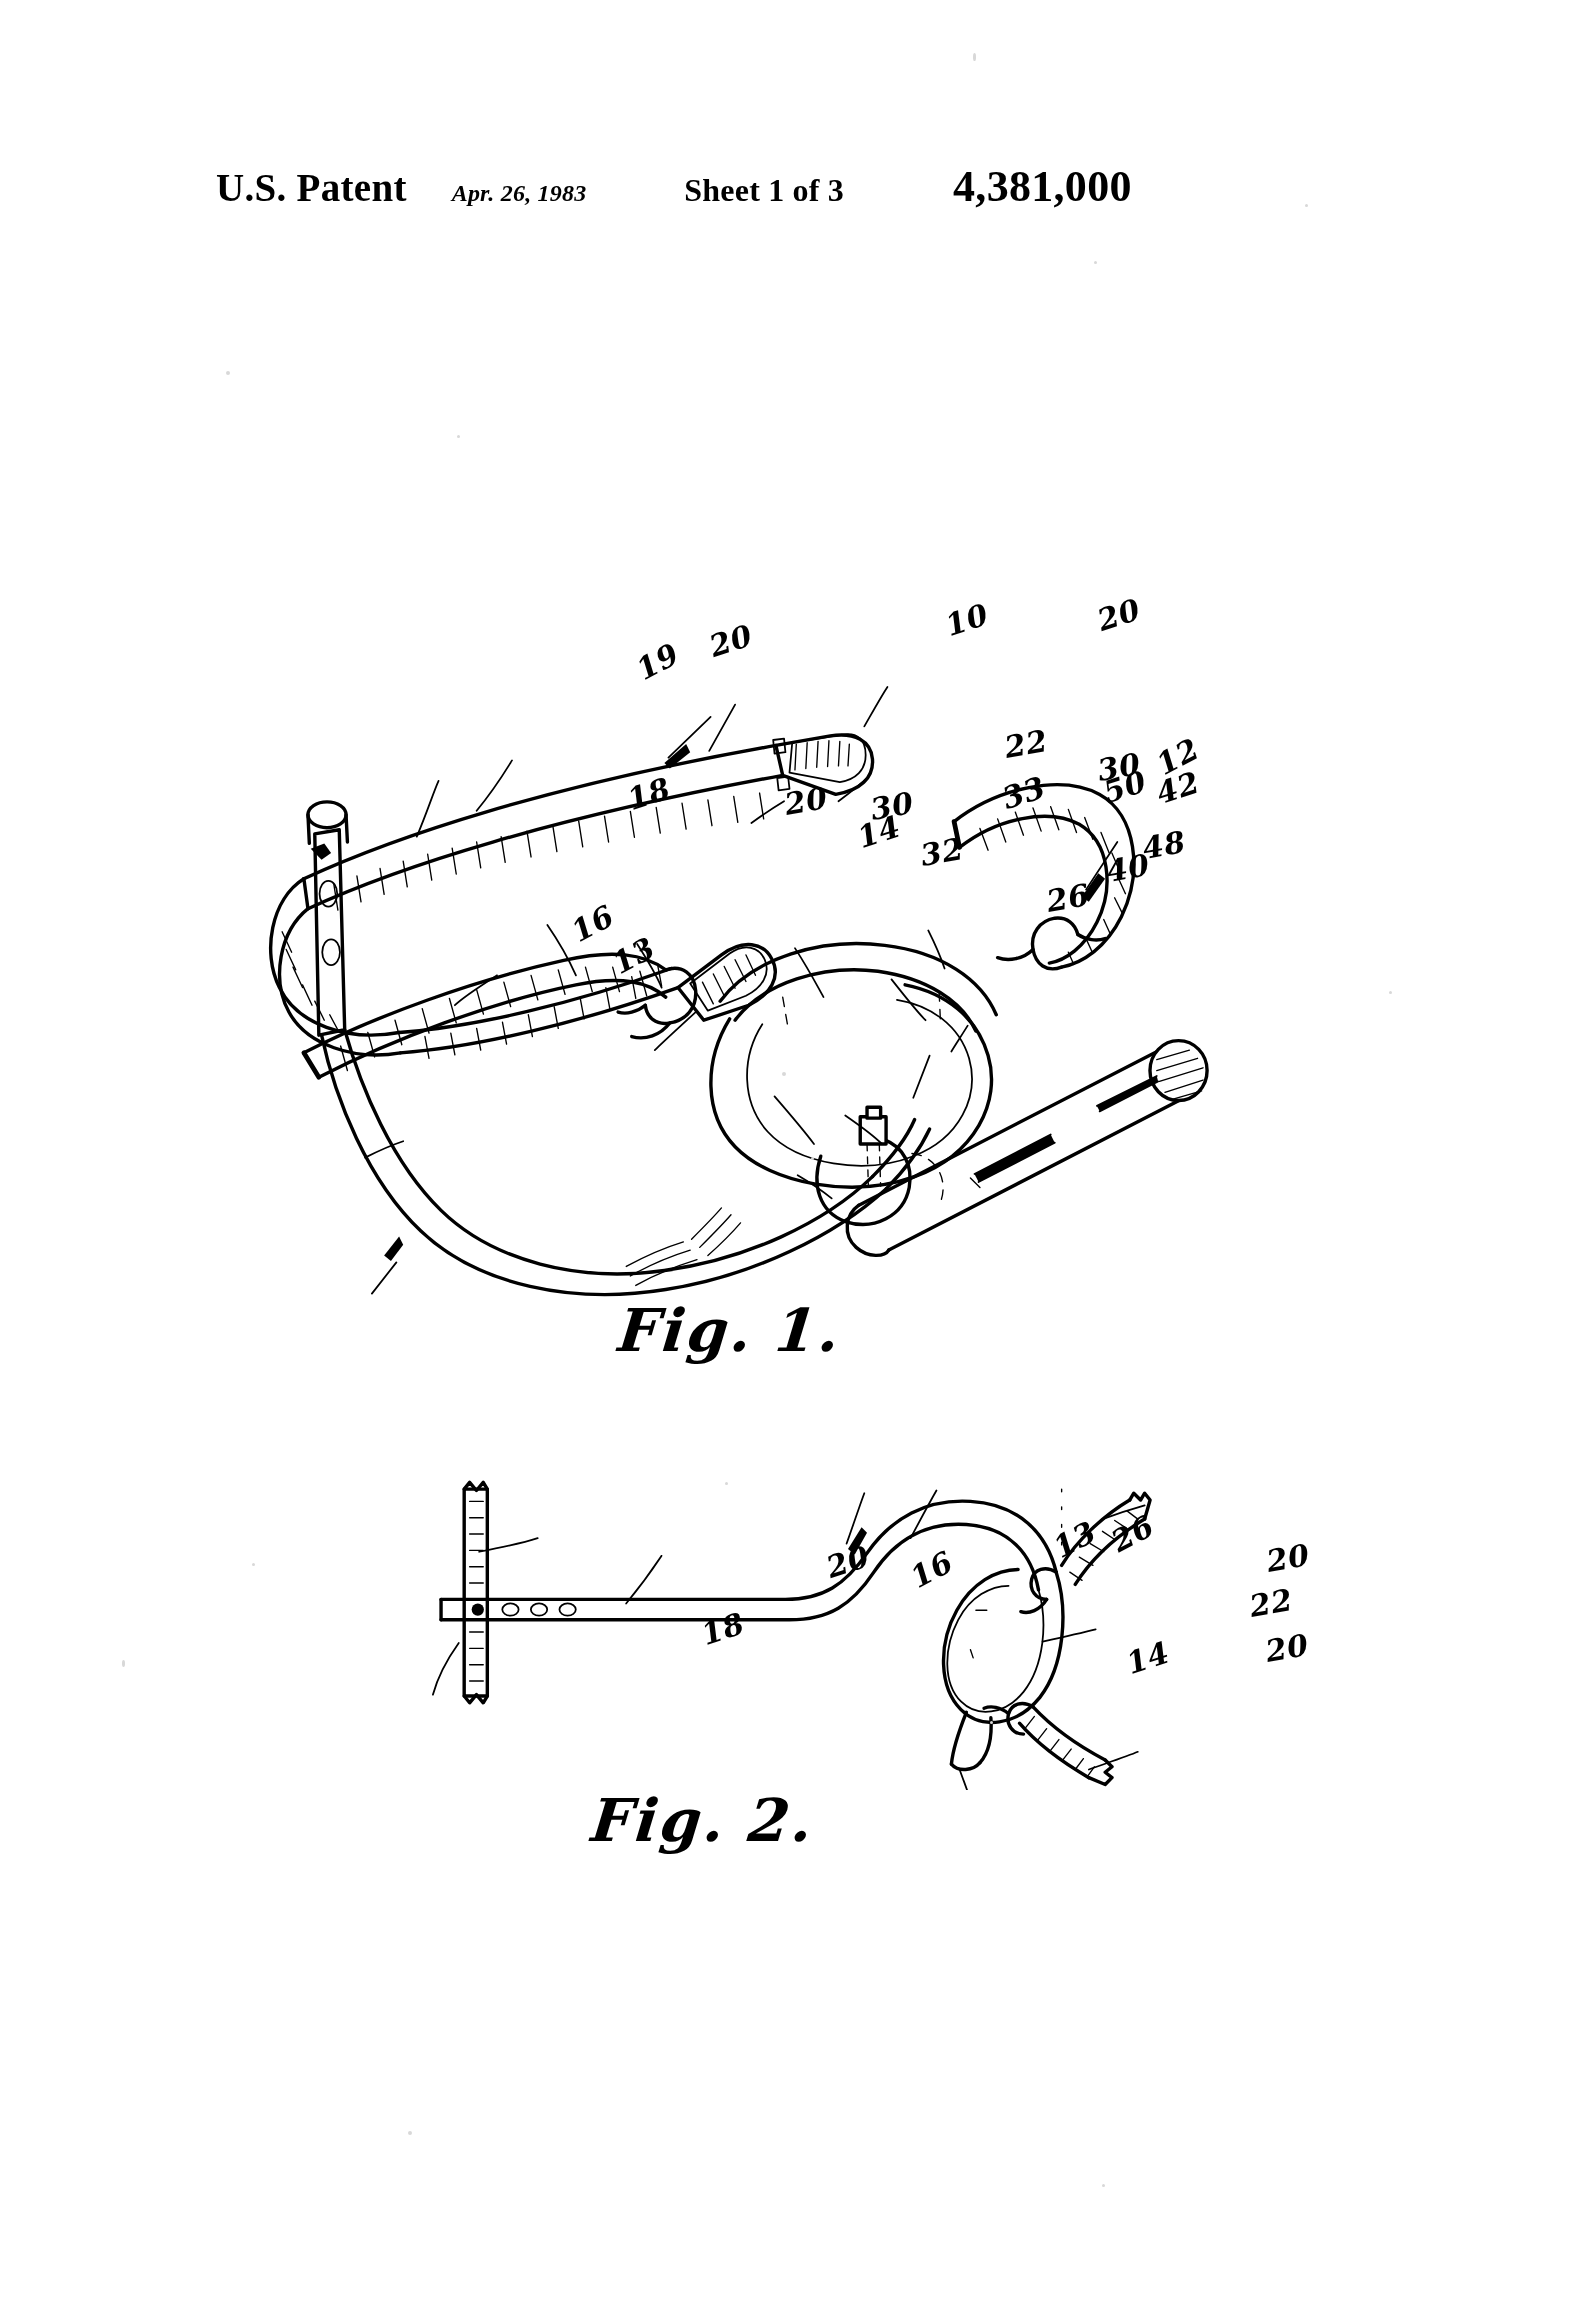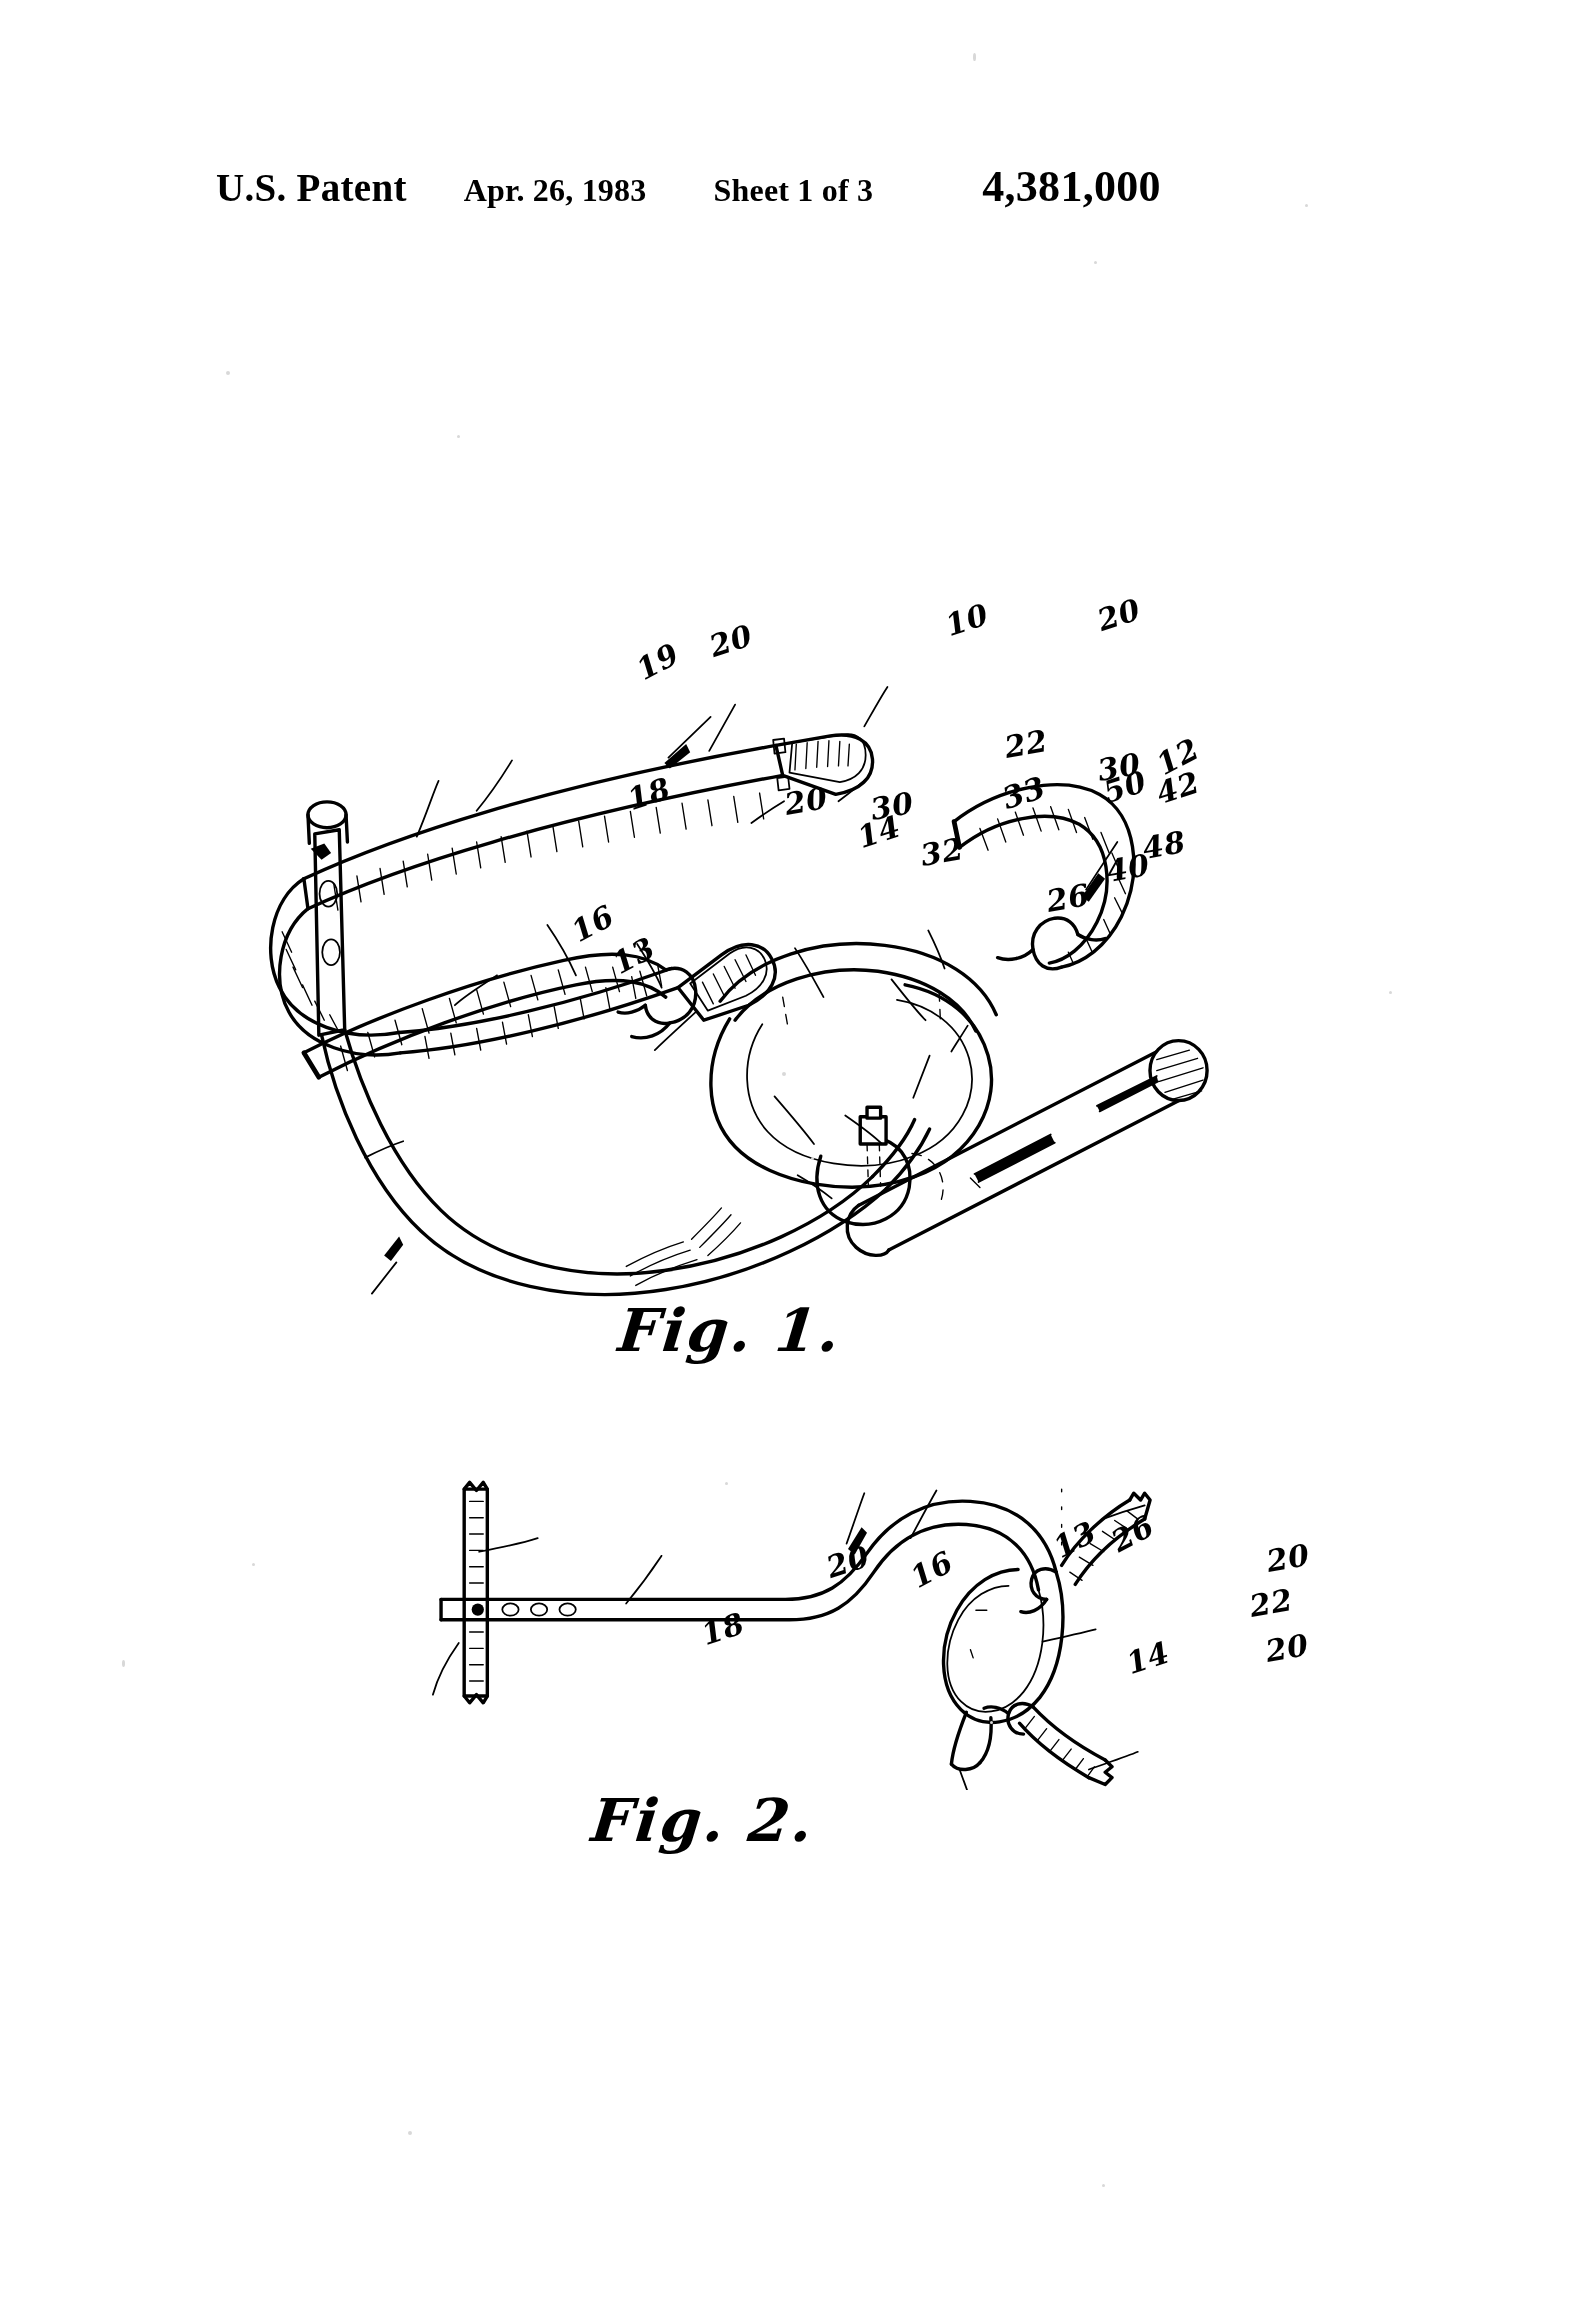--- a/index.html
+++ b/index.html
@@ -37,29 +37,30 @@
   }
   #header-office {
     font-family: "Liberation Serif", serif;
     font-weight: bold;
     font-size: 39px;
     letter-spacing: 0.3px;
   }
   #header-date {
     font-family: "Liberation Serif", serif;
     font-weight: bold;
-    font-size: 32px;
-    margin-left: 57px;
+    font-size: 24px;
+    margin-left: 45px;
     letter-spacing: 0.2px;
+    font-style: italic;
   }
   #header-sheet {
     font-family: "Liberation Serif", serif;
     font-weight: bold;
     font-size: 32px;
-    margin-left: 67px;
+    margin-left: 98px;
     letter-spacing: 0.2px;
   }
   #header-number {
     font-family: "Liberation Serif", serif;
     font-weight: bold;
     font-size: 44px;
     margin-left: 109px;
     letter-spacing: 0.3px;
   }
 

